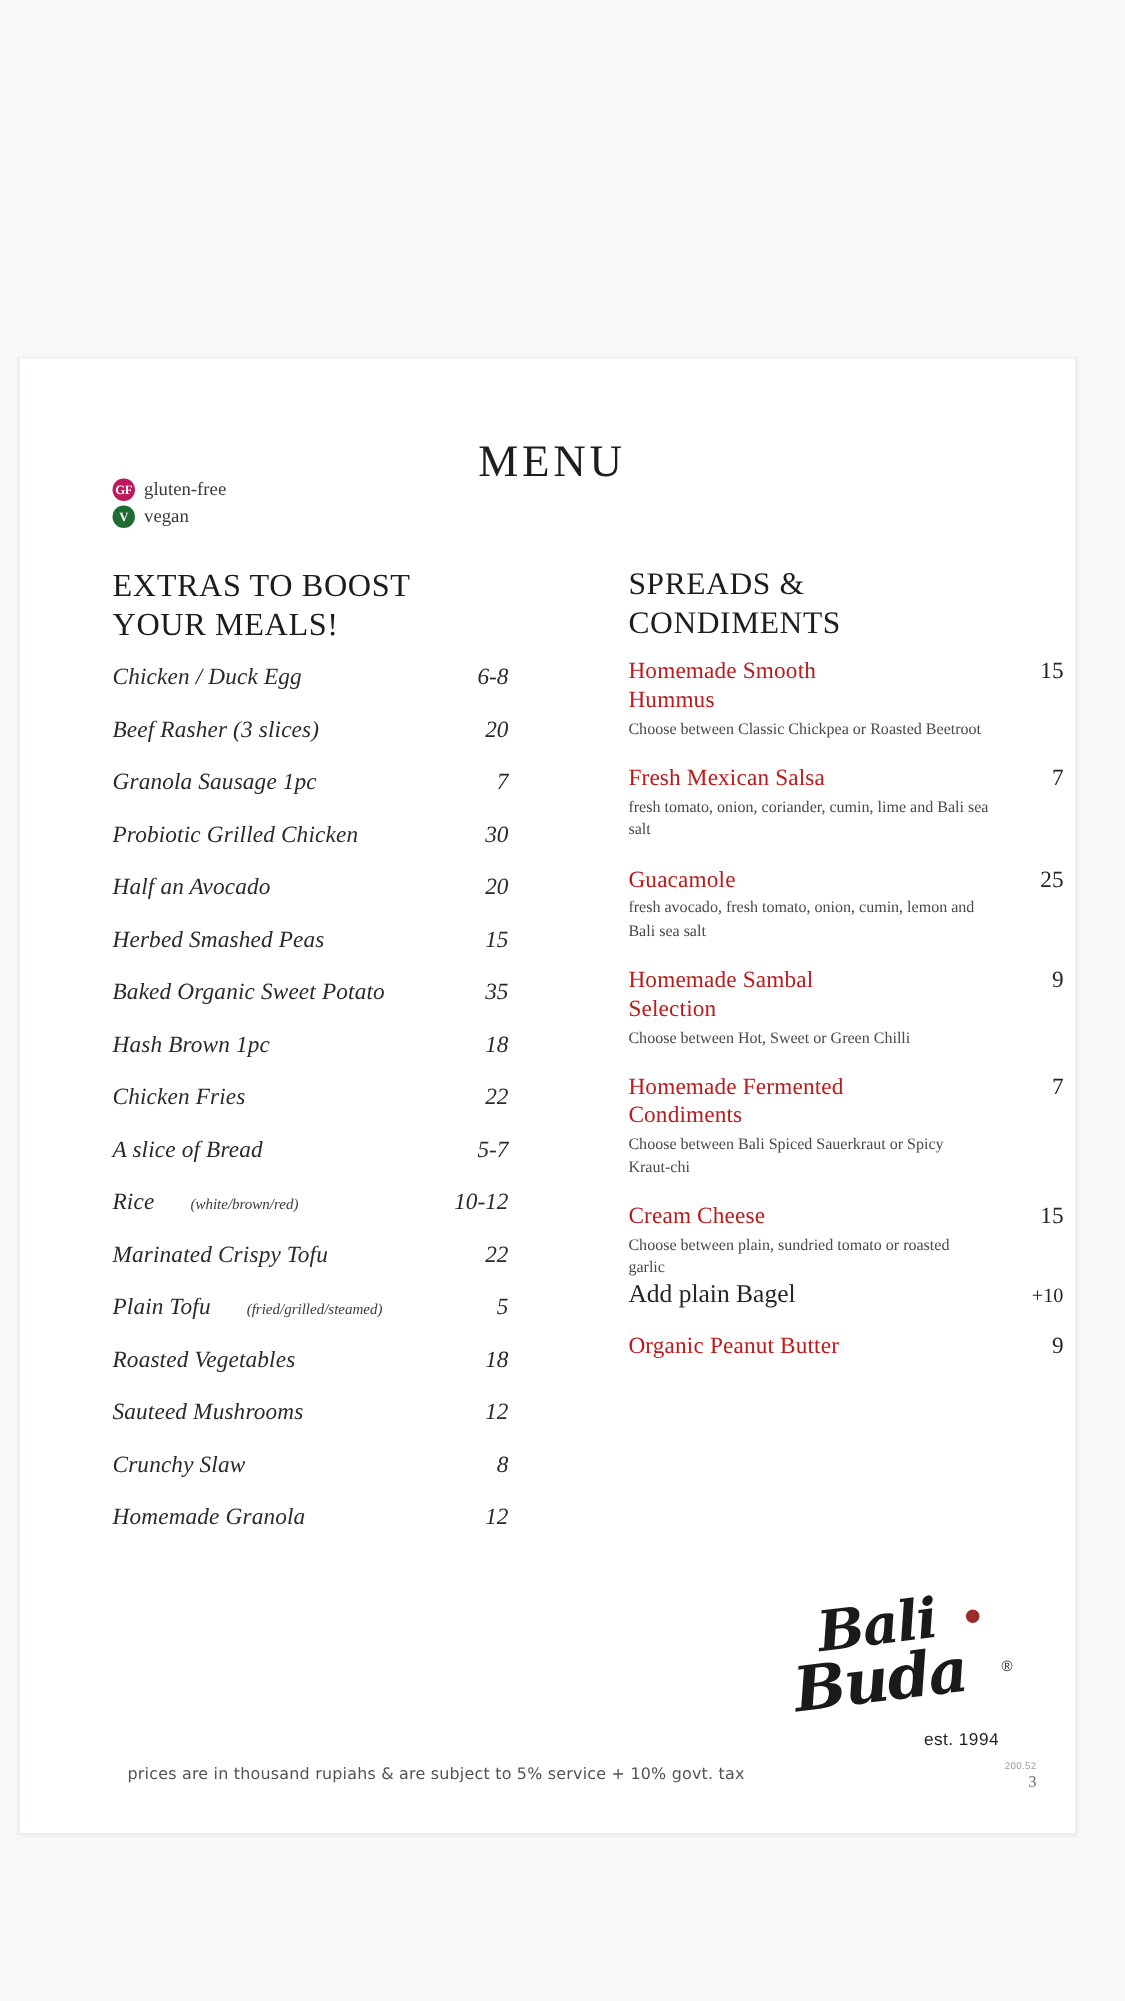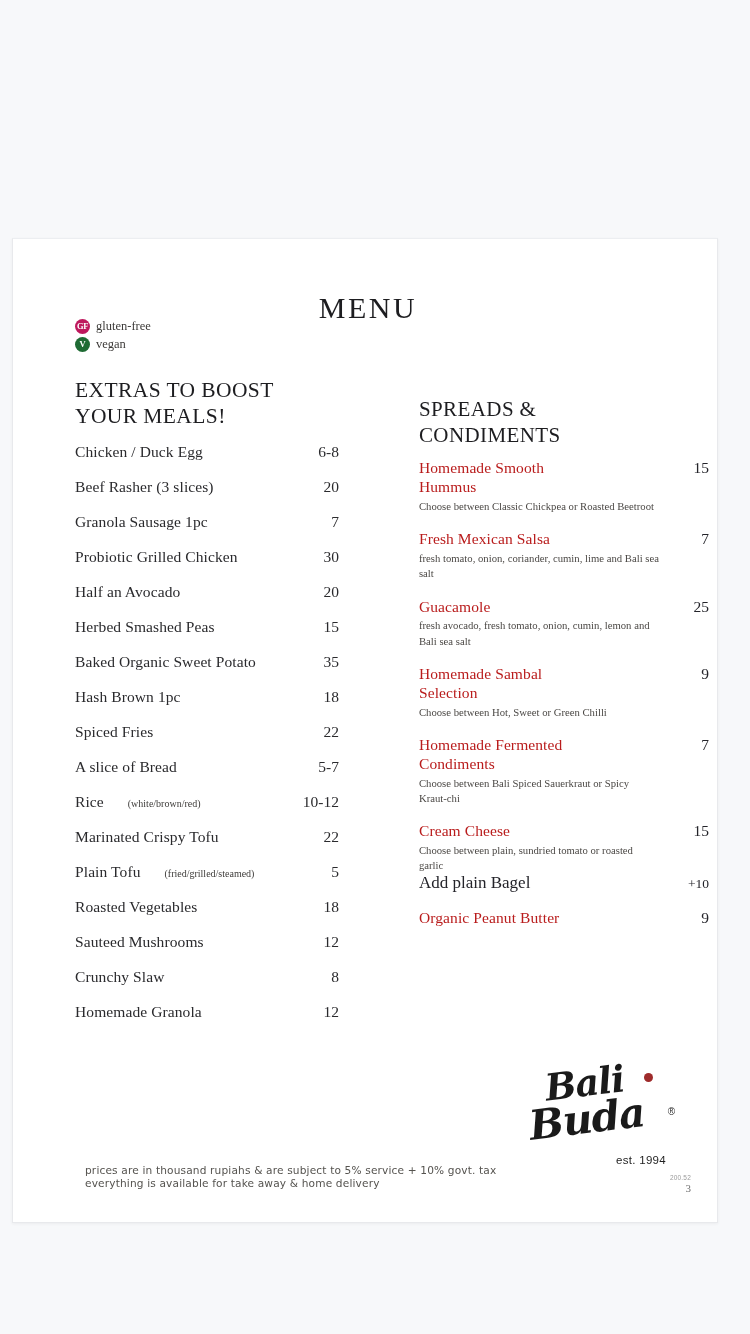--- a/index.html
+++ b/index.html
@@ -98,29 +98,30 @@
 
   .section-head {
     font-family: "Liberation Serif", serif;
     font-size: 21.5px;
     letter-spacing: 0.4px;
     color: #1d1d20;
     line-height: 1.22;
     margin-bottom: 14px;
     font-weight: 400;
   }
-  .col-right .section-head { font-size: 21px; margin-bottom: 11px; margin-top: 20px; }
+  .col-right .section-head { font-size: 21px; margin-bottom: 11px; }
 
   
   .row {
     display: flex;
     align-items: baseline;
     justify-content: space-between;
     margin-bottom: 17px;
     padding-right: 34px;
+    font-style: italic;
   }
   .row .nm {
     font-family: "Liberation Serif", serif;
     font-size: 15.5px;
     color: #2a2a2d;
     letter-spacing: 0.1px;
   }
   .row .nm .sub {
     font-size: 10px;
     color: #3d3b39;
@@ -330,21 +331,21 @@
               </div>
               <div class="row">
                 <div class="nm">Baked Organic Sweet Potato</div>
                 <div class="pr">35</div>
               </div>
               <div class="row">
                 <div class="nm">Hash Brown 1pc</div>
                 <div class="pr">18</div>
               </div>
               <div class="row">
-                <div class="nm">Spiced Fries</div>
+                <div class="nm">Chicken Fries</div>
                 <div class="pr">22</div>
               </div>
               <div class="row">
                 <div class="nm">A slice of Bread</div>
                 <div class="pr">5-7</div>
               </div>
               <div class="row">
                 <div class="nm">Rice <span class="sub">(white/brown/red)</span></div>
                 <div class="pr">10-12</div>
               </div>
@@ -441,21 +442,20 @@
       <div id="logo">
         <span class="logo-dot"></span>
         <div class="logo-script logo-bali">Bali</div>
         <div class="logo-script logo-buda">Buda</div>
         <span class="logo-reg">®</span>
         <span class="logo-est">est. 1994</span>
       </div>
 
       <div id="footer-note">
         <div>prices are in thousand rupiahs &amp; are subject to 5% service + 10% govt. tax</div>
-        <div>everything is available for take away &amp; home delivery</div>
       </div>
 
       <div id="page-meta">
         <span class="code">200.52</span>
         <span class="pno">3</span>
       </div>
 
     </div>
   </div>
 </div>

